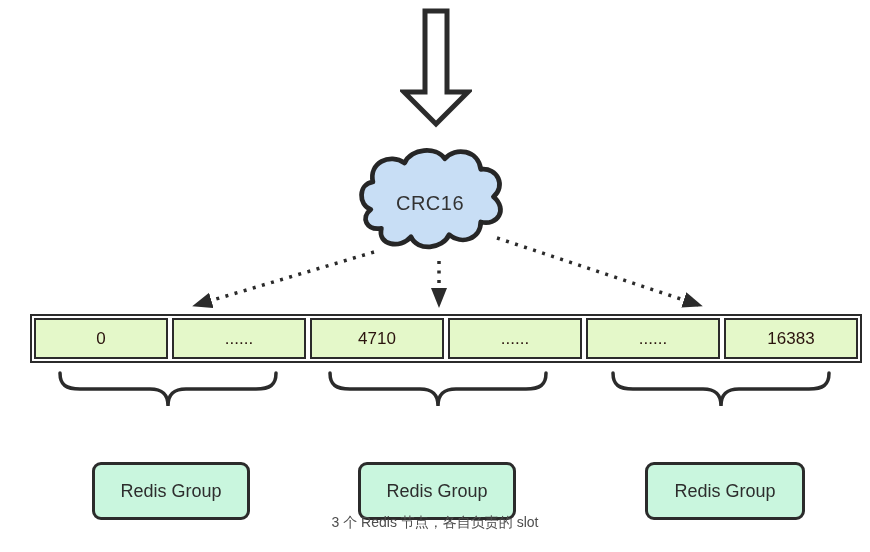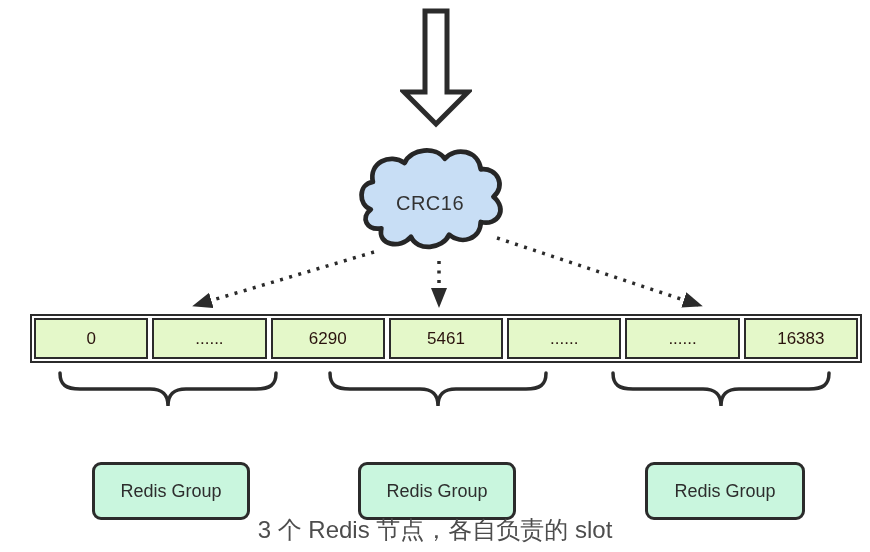--- a/index.html
+++ b/index.html
@@ -56,21 +56,21 @@
     display: flex; align-items: center; justify-content: center;
     font-size: 18px; color: #2d2d2d; margin-top: 20px;
   }
   .group-1 { left: 92px;  width: 158px; }
   .group-2 { left: 358px; width: 158px; }
   .group-3 { left: 645px; width: 160px; }
 
   
   .caption {
     left: 0; top: 514px; width: 870px; text-align: center;
-    font-size: 24px; color: #4d4d4d;
+    font-size: 14px; color: #4d4d4d;
   }
 </style>
 </head>
 <body>
 
 <div class="canvas">
 
   <svg class="abs top-arrow" viewBox="0 0 72 120">
     <polygon points="25,3 47,3 47,84 68,84 36,116 4,84 25,84" fill="#ffffff" stroke="#2b2b2b" stroke-width="5" stroke-linejoin="miter"></polygon>
   </svg>
@@ -99,22 +99,21 @@
       </marker>
     </defs>
     <line x1="374" y1="252" x2="196" y2="305" stroke="#2b2b2b" stroke-width="3.5" stroke-dasharray="3 6.5" marker-end="url(#ah)"></line>
     <line x1="439" y1="261" x2="439" y2="304" stroke="#2b2b2b" stroke-width="3.5" stroke-dasharray="3 6.5" marker-end="url(#ah)"></line>
     <line x1="497" y1="238" x2="699" y2="305" stroke="#2b2b2b" stroke-width="3.5" stroke-dasharray="3 6.5" marker-end="url(#ah)"></line>
   </svg>
 
   <div class="abs slot-bar">
     <div class="slot-cell">0</div>
     <div class="slot-cell">......</div>
-    <div class="slot-cell">6290</div>
-    <div class="slot-cell">5461</div>
+    <div class="slot-cell">4710</div>
     <div class="slot-cell">......</div>
     <div class="slot-cell">......</div>
     <div class="slot-cell">16383</div>
   </div>
 
   <svg class="abs brace brace-1" viewBox="0 0 224 42">
     <path d="M 4,4 C 4,16 10,20 24,20 L 94,20 C 105,20 112,24 112,37 C 112,24 119,20 130,20 L 200,20 C 214,20 220,16 220,4" fill="none" stroke="#2b2b2b" stroke-width="3.5" stroke-linecap="round"></path>
   </svg>
   <svg class="abs brace brace-2" viewBox="0 0 224 42">
     <path d="M 4,4 C 4,16 10,20 24,20 L 94,20 C 105,20 112,24 112,37 C 112,24 119,20 130,20 L 200,20 C 214,20 220,16 220,4" fill="none" stroke="#2b2b2b" stroke-width="3.5" stroke-linecap="round"></path>

